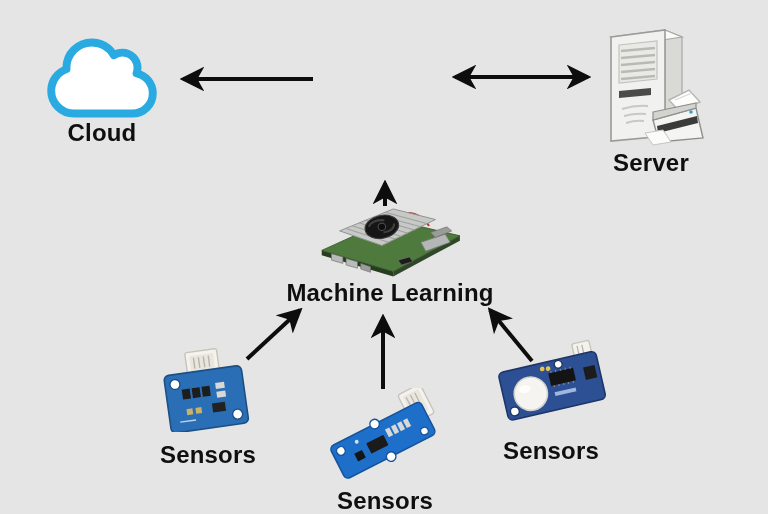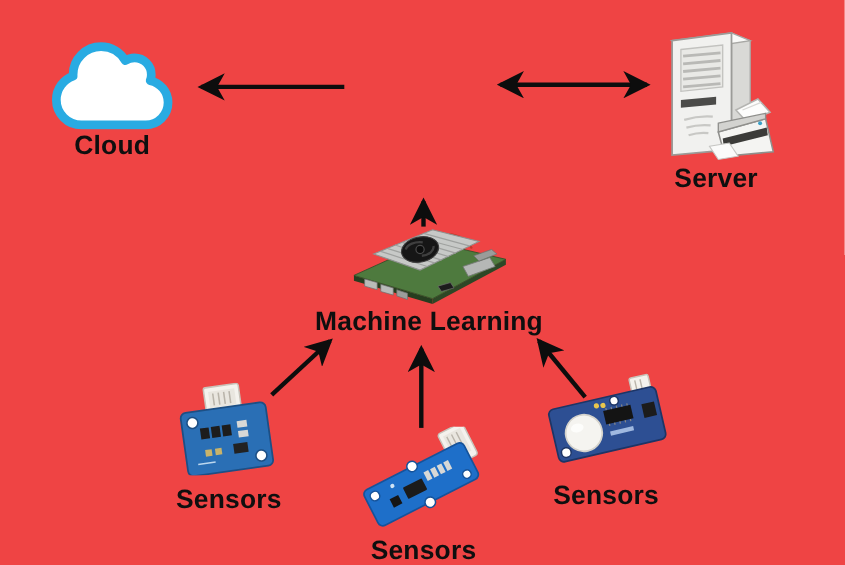--- a/index.html
+++ b/index.html
@@ -1,17 +1,17 @@
 <!DOCTYPE html>
 <html style="--color-cloud: #29abe2; --color-arrow: #0d0d0d; --color-text: #0f0f0f; --color-grove-blue: #2a6fb5; --color-grove-blue-bright: #1e6fc9; --color-pir-navy: #2d4f93; --color-pcb-green: #4e7a3e; --color-heatsink-gray: #c7c9c7; --color-server-gray: #f1f1ef;"><head>
 <meta charset="utf-8">
 <style>
   html,body{margin:0;padding:0;background:#fff;}
   .canvas{
-    position:relative;width:768px;height:514px;background:#ef4444;overflow:hidden;
+    position:relative;width:768px;height:514px;background:#e5e5e5;overflow:hidden;
     font-family:"Liberation Sans",sans-serif;
   }
   .node{position:absolute;display:flex;flex-direction:column;align-items:center;}
   .node-label{
     font-weight:700;font-size:24px;line-height:1.05;color:var(--color-text,#0f0f0f);
     white-space:nowrap;letter-spacing:.2px;
   }
   .edges{position:absolute;left:0;top:0;width:768px;height:514px;pointer-events:none;}
 
   

